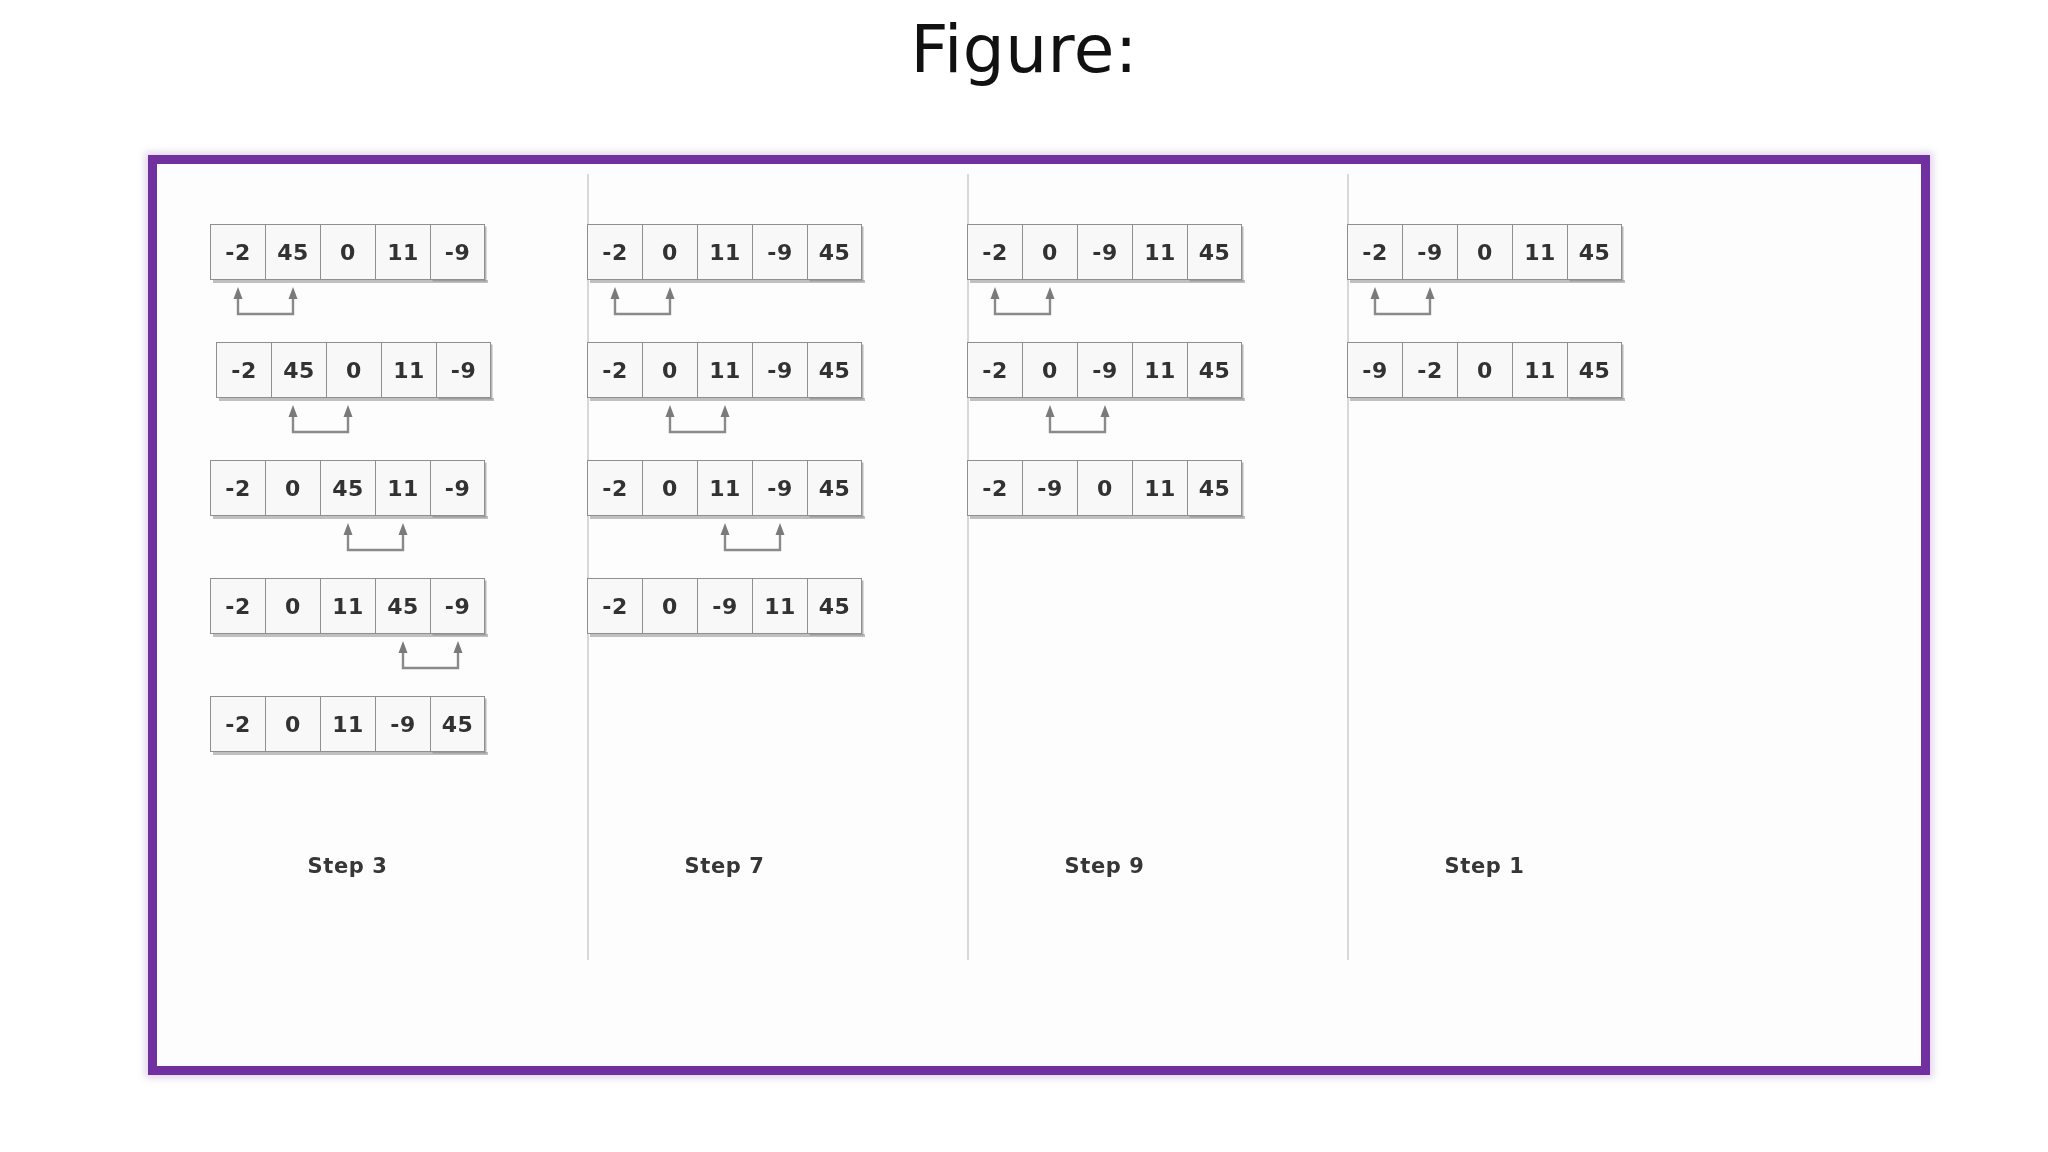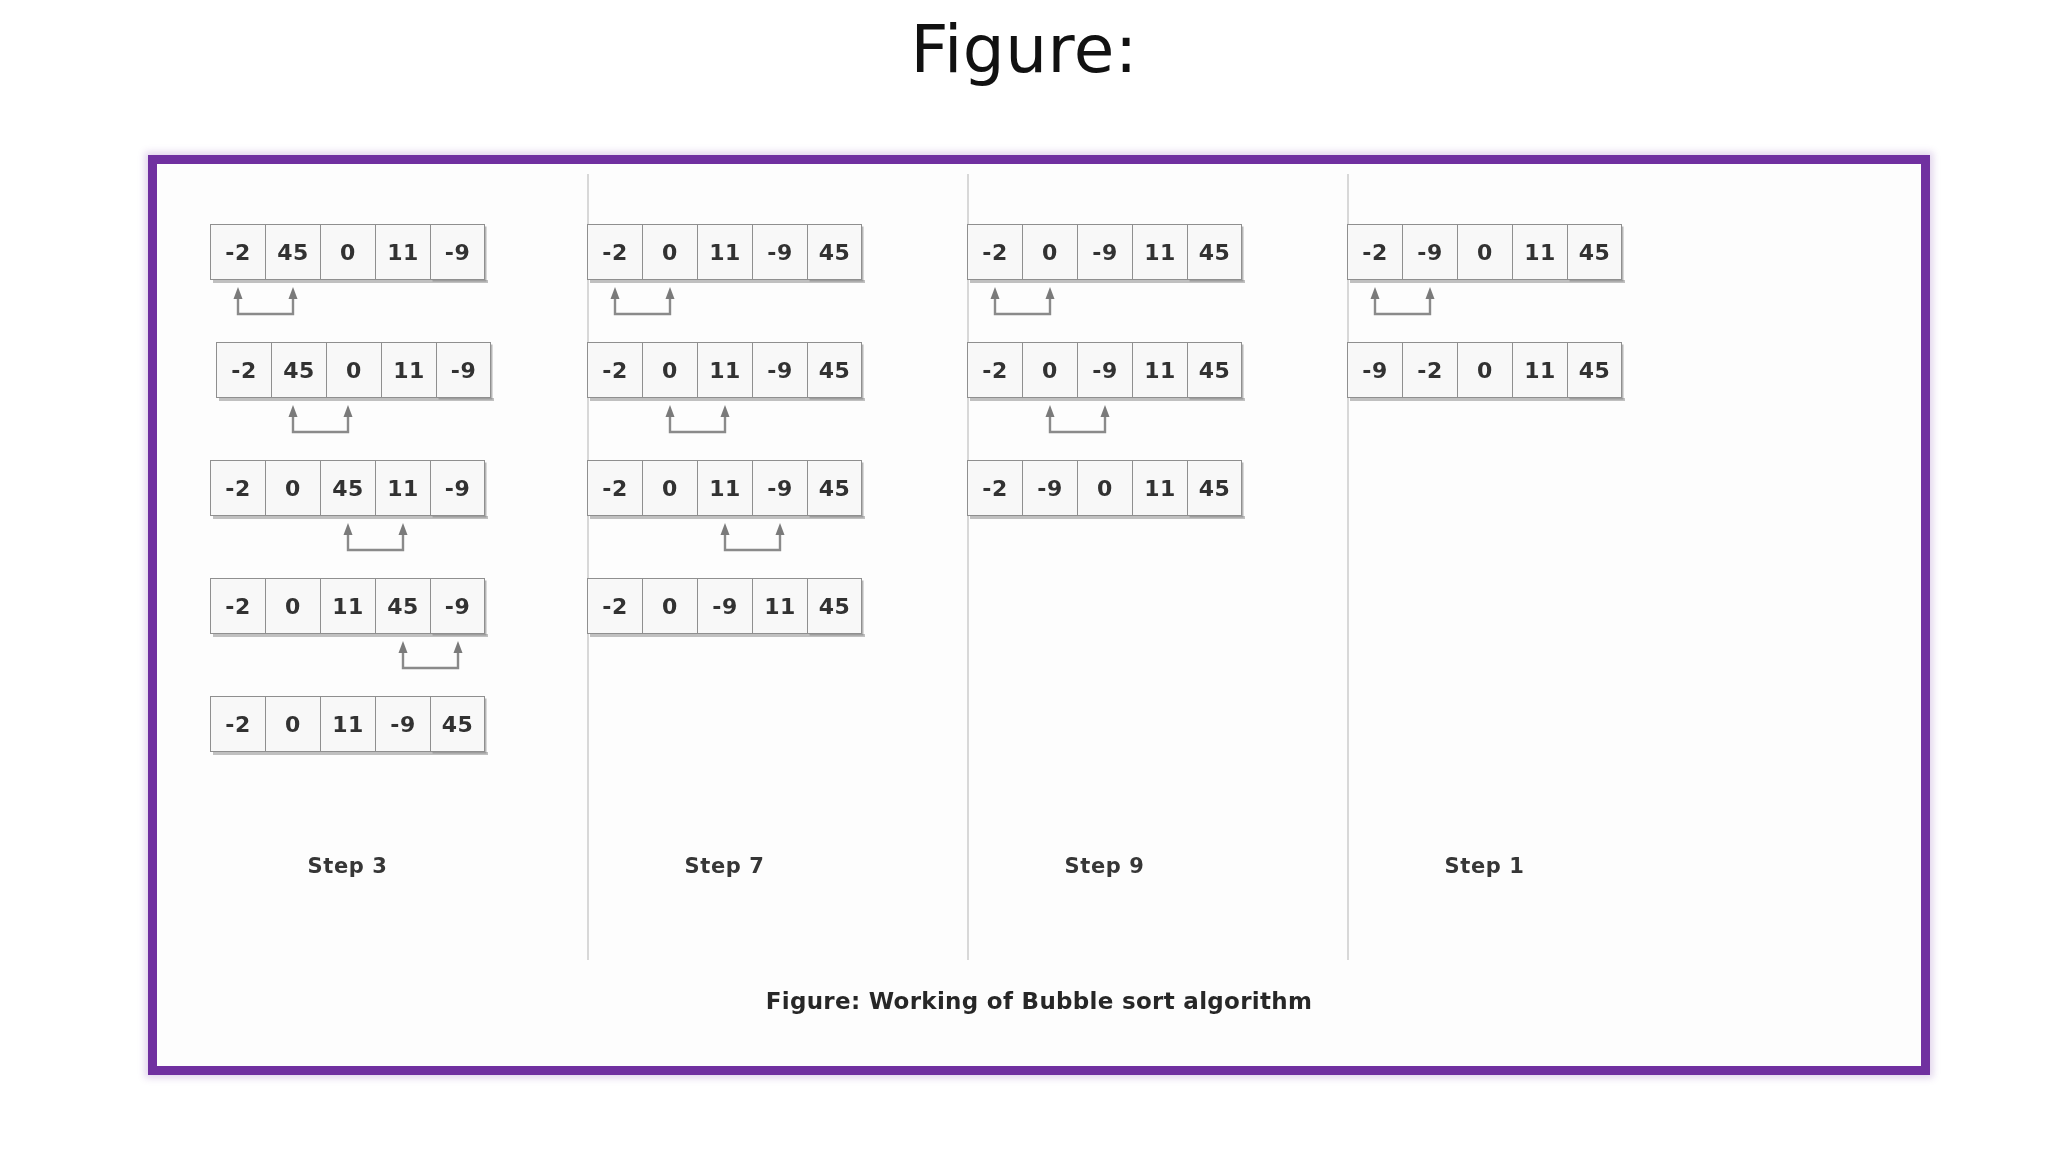--- a/index.html
+++ b/index.html
@@ -317,15 +317,14 @@
                 <path d="M8 10 L8 28 L63 28 L63 10" fill="none" stroke="#8a8a8a" stroke-width="2.4"></path>
                 <path d="M8 1 L3.5 13 L12.5 13 Z" fill="#7a7a7a"></path>
                 <path d="M63 1 L58.5 13 L67.5 13 Z" fill="#7a7a7a"></path>
               </svg>
             </div>
           </div>
           <div class="step-label" style="left: 0px; top: 690px; width: 325px;">Step 1</div>
         </div>
       </div>
 
-    <div id="figure-caption">Figure: Working of Bubble sort algorithm</div>
   </div>
 </div>
 
 </body></html>

